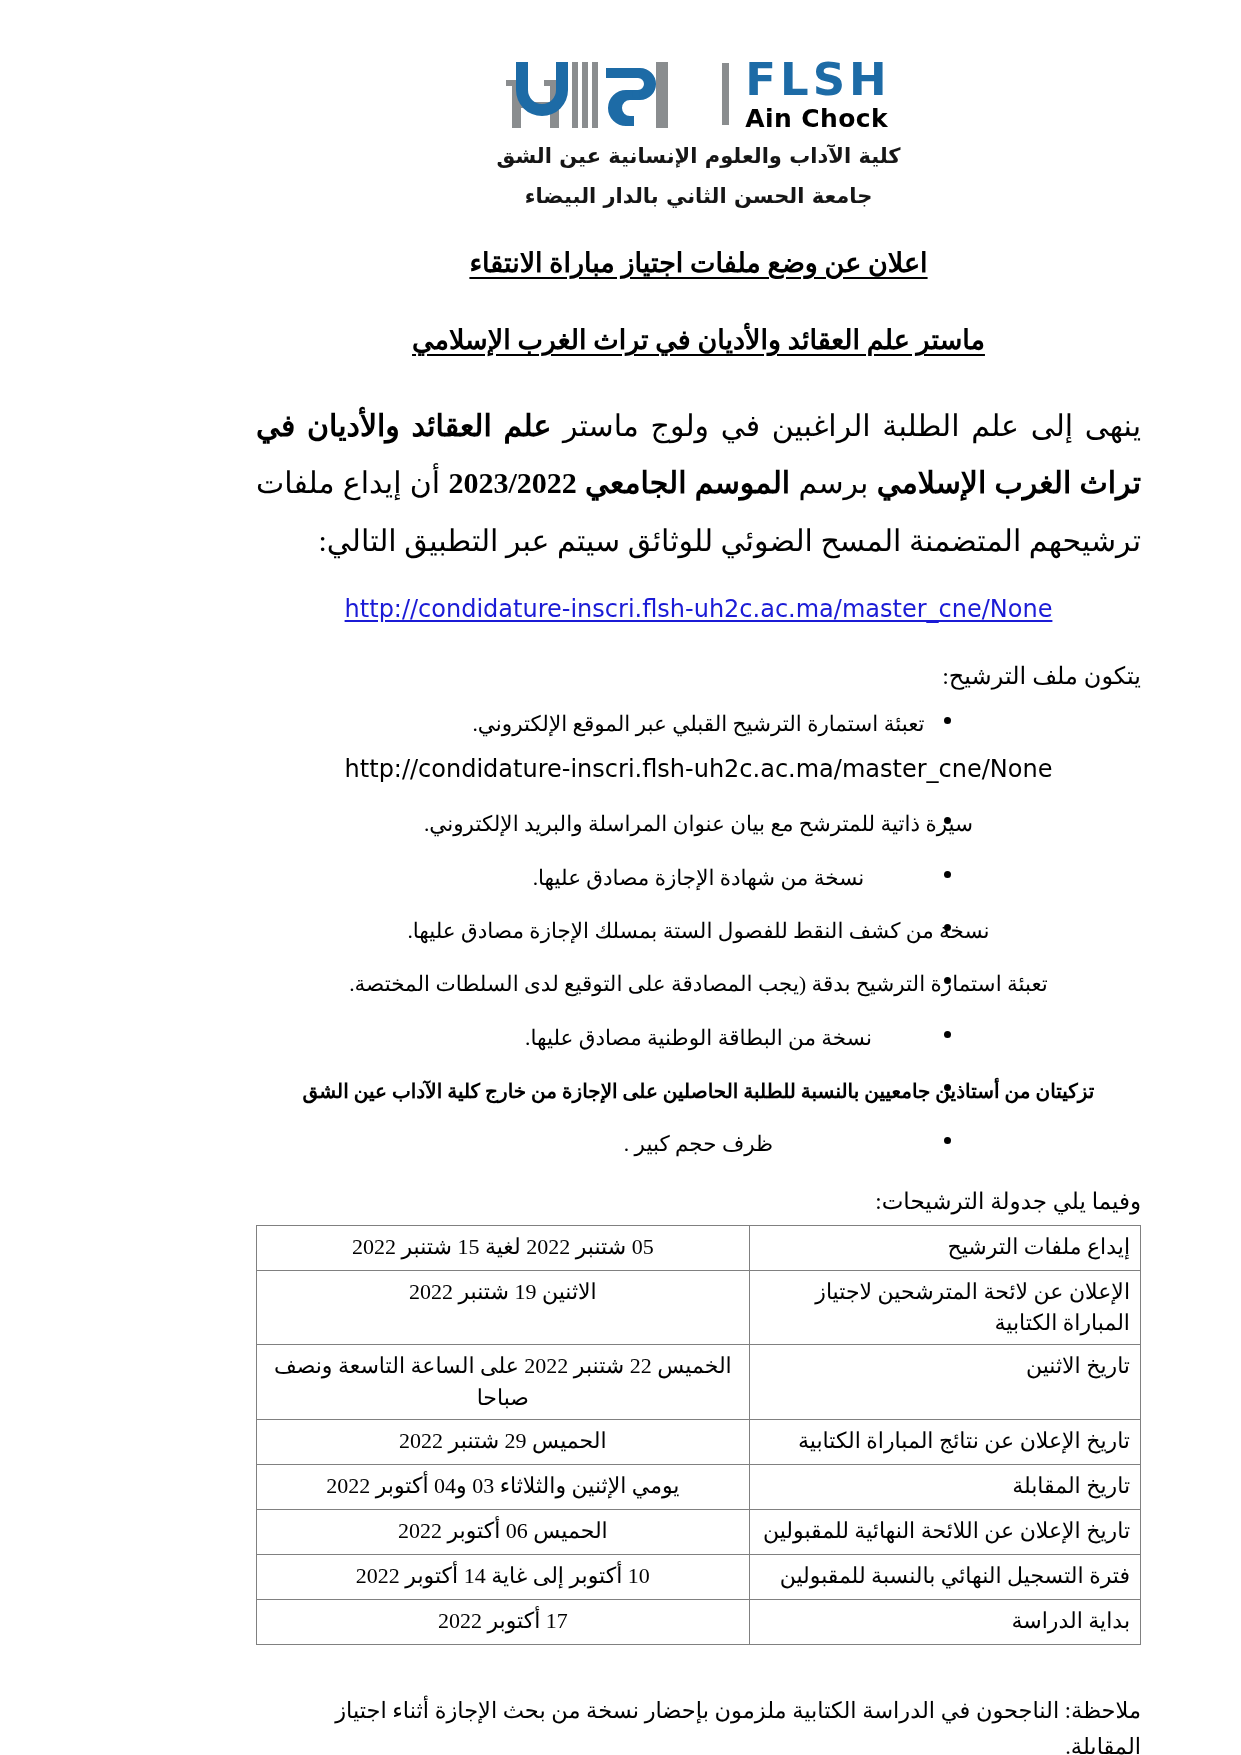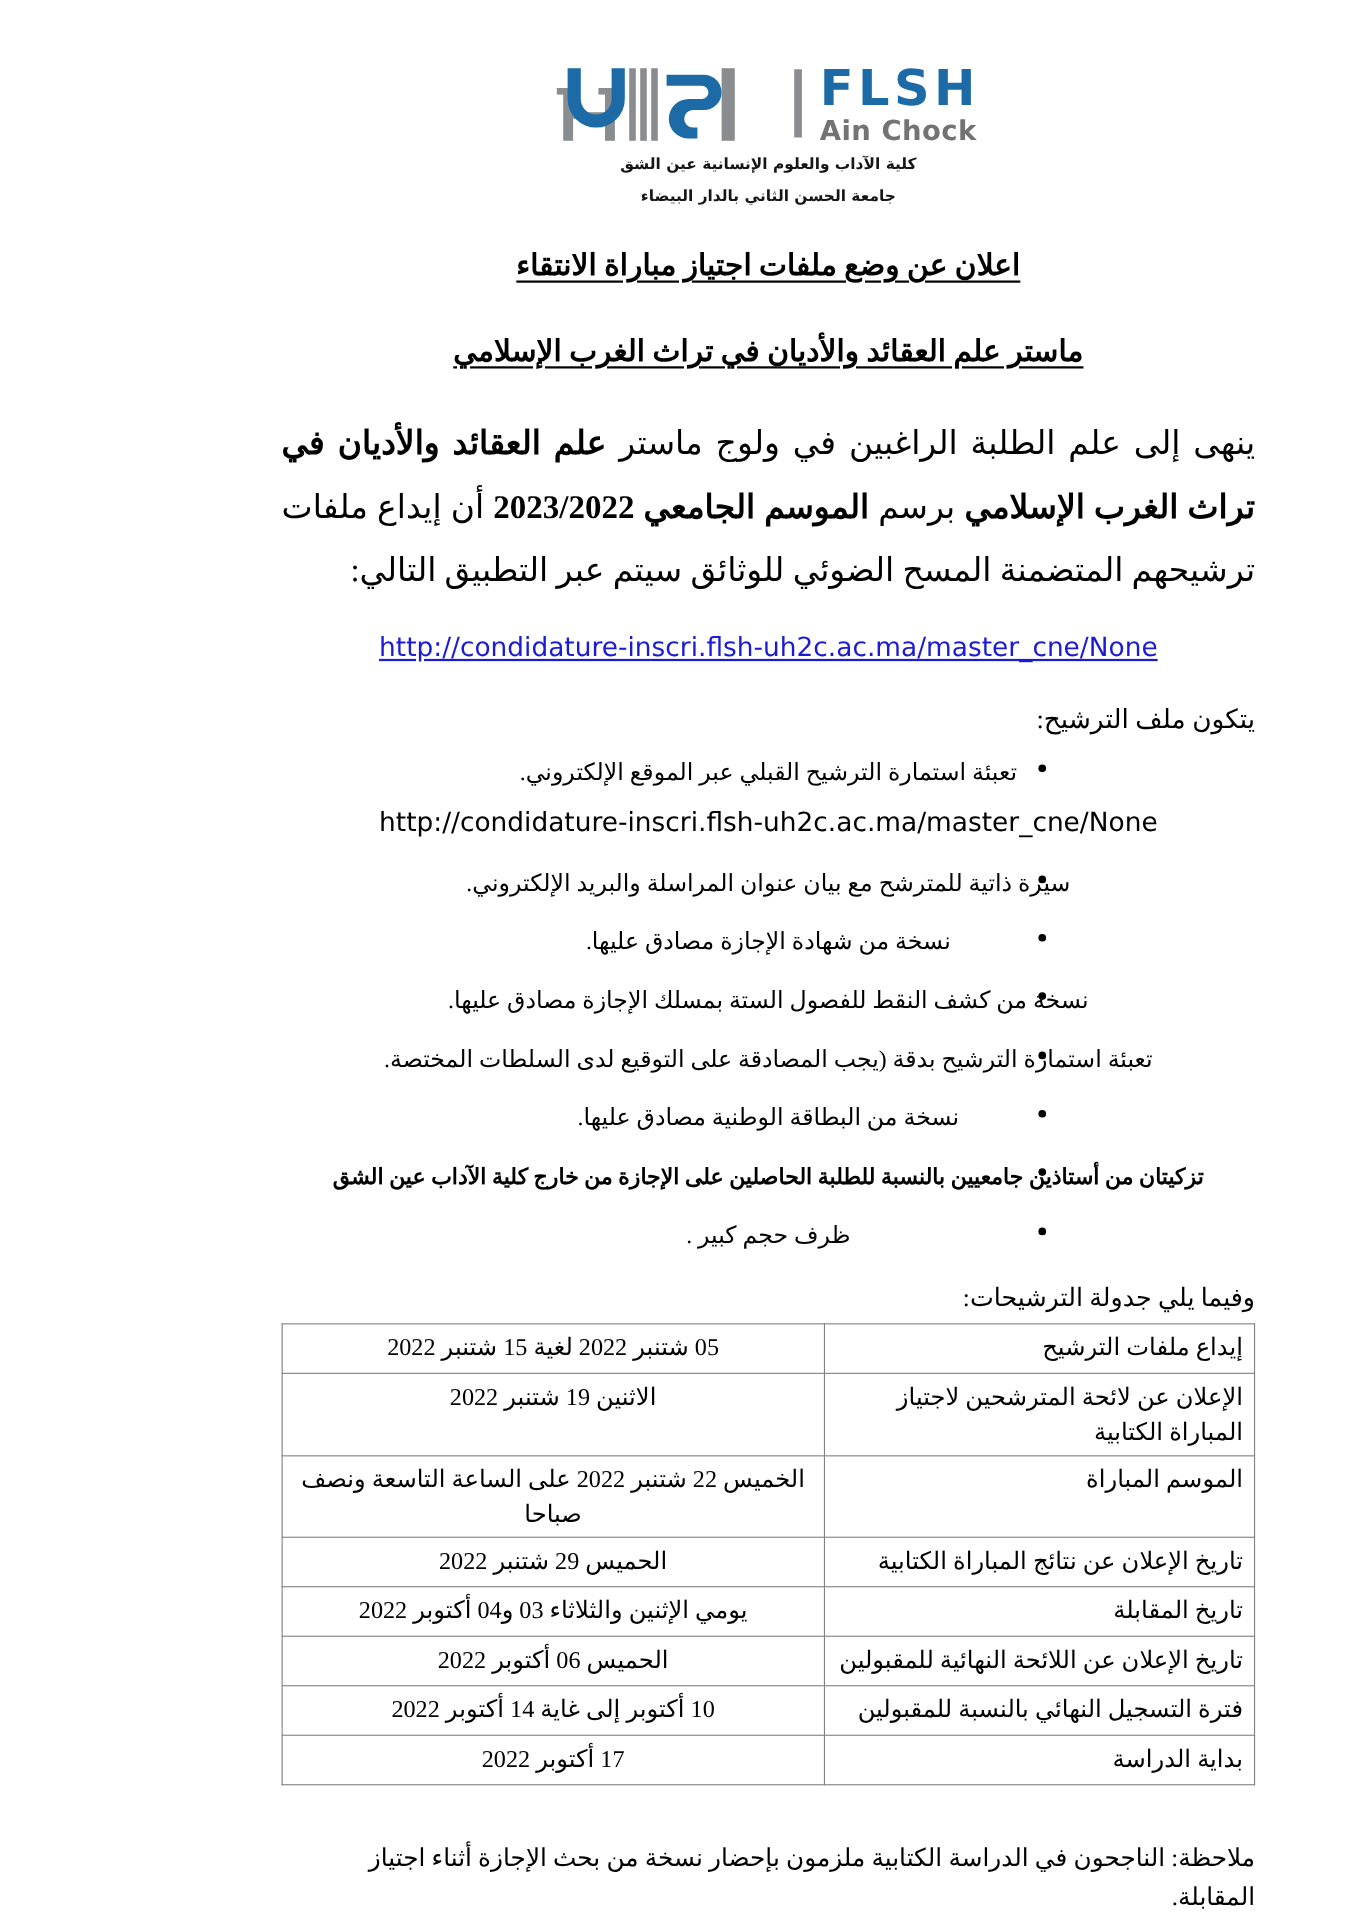--- a/index.html
+++ b/index.html
@@ -58,29 +58,29 @@
   .logo-flsh {
     font-size: 45px;
     font-weight: 700;
     color: #1d6ba6;
     letter-spacing: 4px;
     display: block;
   }
   .logo-ain {
     font-size: 25px;
     font-weight: 700;
-    color: #737373;
+    color: #000000;
     letter-spacing: 0.4px;
     display: block;
     margin-top: 4px;
   }
   .logo-ar {
     font-family: "DejaVu Sans", "Liberation Sans", sans-serif;
     font-weight: 700;
-    font-size: 14px;
+    font-size: 21px;
     color: #161616;
     line-height: 1.55;
     margin-top: 7px;
     direction: rtl;
   }
 
   
   .doc-title {
     text-align: center;
     font-size: 27px;
@@ -287,21 +287,21 @@
     <tbody>
       <tr>
         <td class="label">إيداع ملفات الترشيح</td>
         <td class="value">05 شتنبر 2022 لغية 15 شتنبر 2022</td>
       </tr>
       <tr>
         <td class="label">الإعلان عن لائحة المترشحين لاجتياز المباراة الكتابية</td>
         <td class="value">الاثنين 19 شتنبر 2022</td>
       </tr>
       <tr>
-        <td class="label">الموسم المباراة</td>
+        <td class="label">تاريخ الاثنين</td>
         <td class="value">الخميس 22 شتنبر 2022 على الساعة التاسعة ونصف صباحا</td>
       </tr>
       <tr>
         <td class="label">تاريخ الإعلان عن نتائج المباراة الكتابية</td>
         <td class="value">الحميس 29 شتنبر 2022</td>
       </tr>
       <tr>
         <td class="label">تاريخ المقابلة</td>
         <td class="value">يومي الإثنين والثلاثاء 03 و04 أكتوبر 2022</td>
       </tr>

